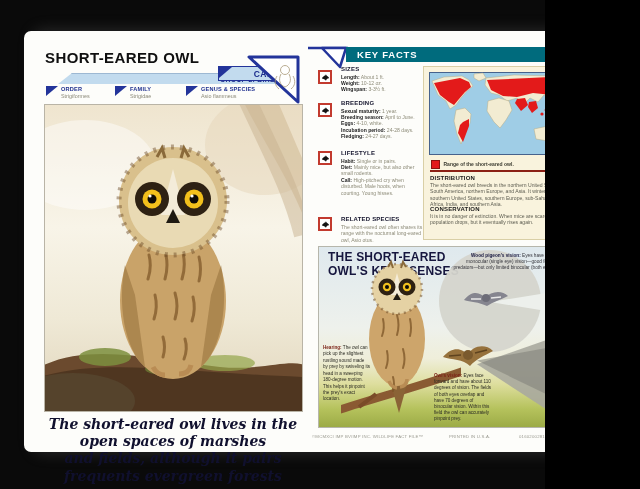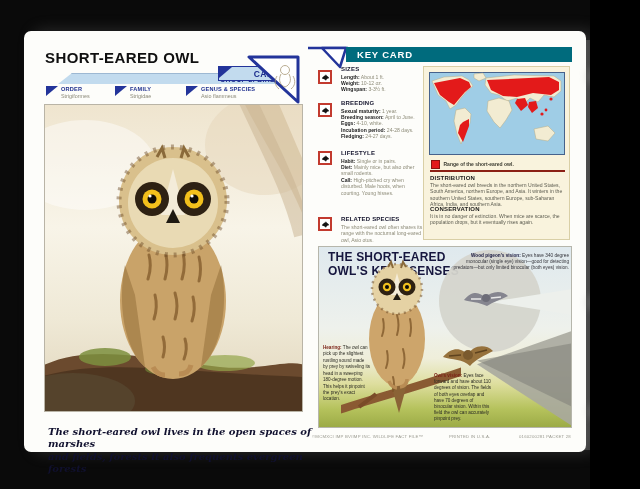--- a/index.html
+++ b/index.html
@@ -1,16 +1,16 @@
 <!DOCTYPE html>
 <html><head>
 <meta charset="utf-8">
 <style>
   html,body{margin:0;padding:0;background:#000;}
-  .stage{position:relative;width:590px;height:489px;background:#0a0a0a;overflow:hidden;
+  .stage{position:relative;width:545px;height:489px;background:#0a0a0a;overflow:hidden;
          font-family:"Liberation Sans",sans-serif;}
   .abs{position:absolute;}
   .card{position:absolute;left:24px;top:31px;width:562px;height:421px;background:#fdfdfa;
         border-radius:7px;box-shadow:10px 0 16px rgba(150,150,150,.25);}
   .edge-haze{position:absolute;left:584px;top:40px;width:36px;height:410px;
         background:linear-gradient(90deg,rgba(110,110,110,.5),rgba(15,15,15,0) 75%);}
   .punch{position:absolute;width:11px;height:11px;border-radius:50%;background:#000;
         box-shadow:0 0 7px 4px rgba(160,160,160,.28);}
 
   
@@ -25,22 +25,22 @@
   .badge-notch{position:absolute;left:0;top:0;width:0;height:0;
         border-top:11px solid #23349a;border-right:13px solid transparent;}
   .card-badge b{font-size:8.5px;color:#1b2c8c;letter-spacing:.4px;}
   .tax{position:absolute;top:86px;}
   .tax-tri{float:left;width:0;height:0;border-top:10px solid #23349a;
         border-right:12px solid transparent;margin-right:3px;}
   .tax-label{font-size:5.6px;font-weight:bold;color:#1e2f8e;letter-spacing:.2px;}
   .tax-value{font-size:5.4px;color:#8d8b7a;margin-top:1px;}
   .photo{position:absolute;left:44px;top:104px;width:257px;height:306px;border:1px solid #b9b4a6;
         background:#efe8d6;overflow:hidden;}
-  .caption{position:absolute;left:38px;top:416px;width:270px;margin:10px;
-        font-family:"DejaVu Serif",serif;font-style:italic;font-weight:bold;font-size:10px;
+  .caption{position:absolute;left:38px;top:416px;width:270px;margin:0;text-align:center;
+        font-family:"DejaVu Serif",serif;font-style:italic;font-weight:bold;font-size:14px;
         line-height:1.23;color:#10102e;}
 
   
   .teal-bar{position:absolute;left:346px;top:47px;width:226px;height:15px;background:#006b7d;
         display:flex;align-items:center;}
   .teal-bar span{color:#fff;font-weight:bold;font-size:9.5px;letter-spacing:.8px;padding-left:11px;}
   .kf-icon{position:absolute;left:318px;width:14px;height:14px;background:#fff;
         border:2px solid #c23a2e;box-sizing:border-box;display:flex;align-items:center;justify-content:center;}
   .kf-body{position:absolute;left:341px;width:84px;}
   .kf-heading{font-size:6px;font-weight:bold;color:#14142c;letter-spacing:.2px;margin-bottom:1.5px;}
@@ -184,29 +184,29 @@
       <circle cx="147" cy="91" r="1.6" fill="#fff"></circle>
       <path d="M128,104 L121,118 L135,118 Z" fill="#1f1a12"></path>
       <path d="M112,52 l5,-9 3,10 M144,52 l-5,-9 -3,10" stroke="#8a6a3a" stroke-width="3" fill="none"></path>
 
       <path d="M108,262 q4,8 12,8 M146,260 q-2,9 -12,9" stroke="#b98c54" stroke-width="5" fill="none"></path>
     </svg>
   </div>
 
   <p class="caption">
     <span>The short-eared owl lives in the open spaces of marshes</span><br>
-    <span>and fields, forests it also frequents evergreen forests</span><br>
+    <span>and fields, although it pairs frequents evergreen forests</span><br>
   </p>
 
   <svg class="abs" style="left:306px;top:43px" width="46" height="28" viewBox="0 0 46 28">
     <line x1="2" y1="5" x2="42" y2="5" stroke="#23349a" stroke-width="2.5"></line>
     <polygon points="16,5 40,5 34,24" fill="#ffffff" stroke="#23349a" stroke-width="2.5" stroke-linejoin="round"></polygon>
   </svg>
   <div class="teal-bar">
-    <span>KEY CARD</span>
+    <span>KEY FACTS</span>
   </div>
 
   <div class="kf-icon" style="top:70px">
     <svg width="9" height="9" viewBox="0 0 10 10">
         <path d="M1,6 C3,2.5 4.5,4.5 5.5,1.5 C6.2,4.2 8.5,3.5 9,6 C7.5,5.8 6.5,6.5 5.5,8.5 C4.5,6.8 2.5,6.5 1,6 Z" fill="#141414"></path>
       </svg>
   </div>
   <div class="kf-icon" style="top:103px">
     <svg width="9" height="9" viewBox="0 0 10 10">
         <path d="M1,6 C3,2.5 4.5,4.5 5.5,1.5 C6.2,4.2 8.5,3.5 9,6 C7.5,5.8 6.5,6.5 5.5,8.5 C4.5,6.8 2.5,6.5 1,6 Z" fill="#141414"></path>

